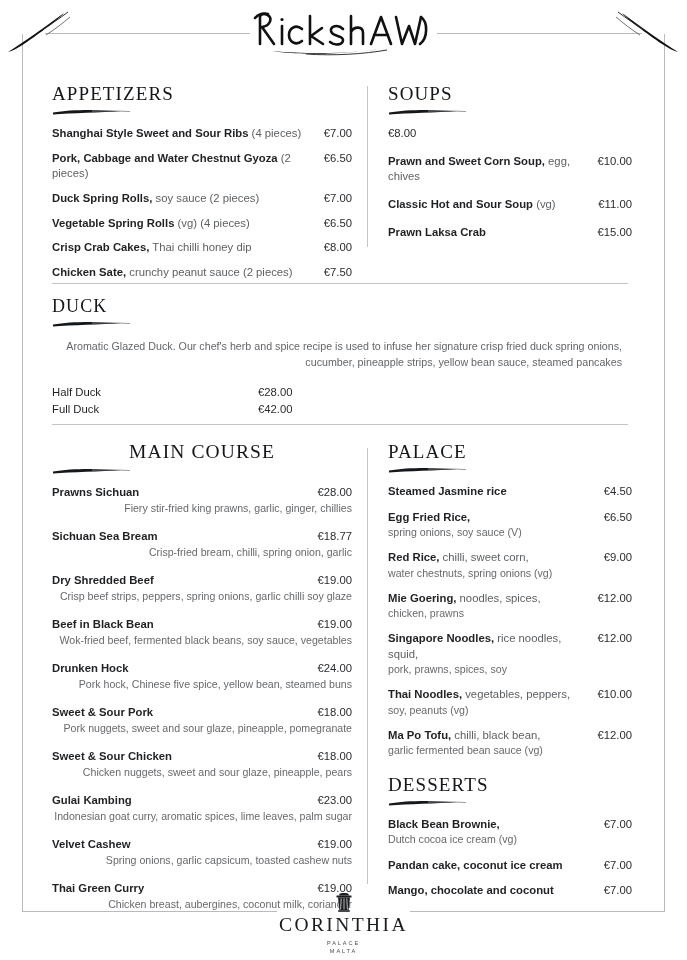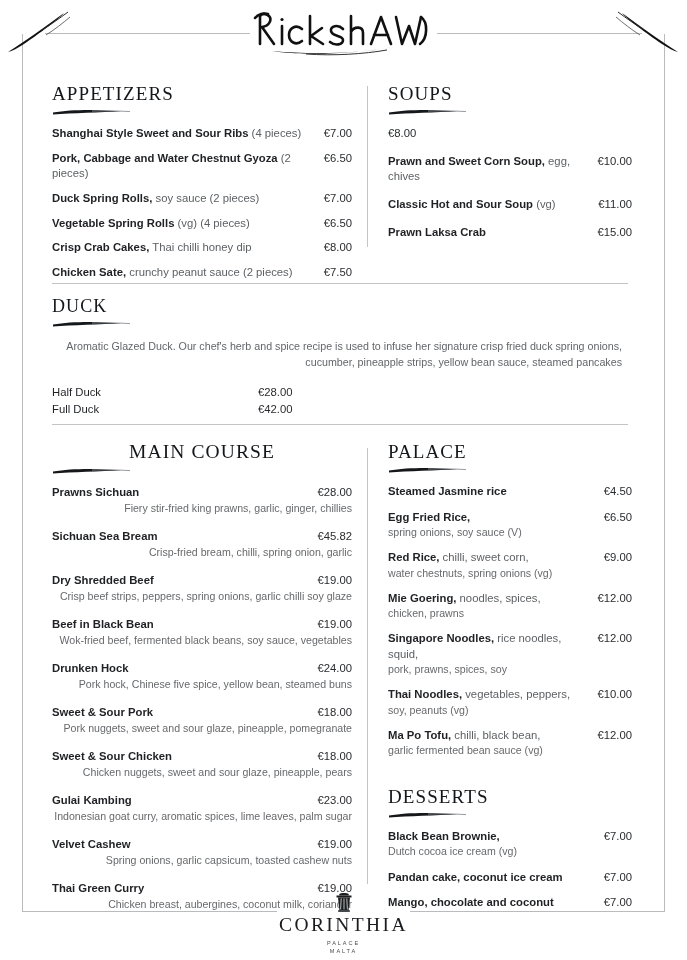--- a/index.html
+++ b/index.html
@@ -142,21 +142,21 @@
 
   .list-sides .entry { margin-bottom: 10.5px; }
   .list-sides .entry:last-child { margin-bottom: 0; }
 
   
   #sec-appetizers { left: 52px; top: 84px;  width: 300px; }
   #sec-soups      { left: 388px; top: 84px; width: 244px; }
   #sec-duck       { left: 52px;  top: 297px; width: 576px; }
   #sec-main       { left: 52px;  top: 442px; width: 300px; }
   #sec-sides      { left: 388px; top: 442px; width: 244px; }
-  #sec-desserts   { left: 388px; top: 775px; width: 244px; margin-top: 12px; }
+  #sec-desserts   { left: 388px; top: 775px; width: 244px; }
 
   #sec-duck .sec-title { font-size: 18px; }
   #sec-main .sec-title { font-size: 19.5px; text-align: center; }
 
   .duck-intro {
     font-size: 10.7px;
     line-height: 1.52;
     color: #63666a;
     margin-top: 9px;
     width: 570px;
@@ -383,21 +383,21 @@
           <div class="entry">
             <div class="row">
               <span class="row-name">Prawns Sichuan</span>
               <span class="row-price pricecol">€28.00</span>
             </div>
             <div class="row-desc">Fiery stir-fried king prawns, garlic, ginger, chillies</div>
           </div>
           <div class="entry">
             <div class="row">
               <span class="row-name">Sichuan Sea Bream</span>
-              <span class="row-price pricecol">€45.82</span>
+              <span class="row-price pricecol">€18.77</span>
             </div>
             <div class="row-desc">Crisp-fried bream, chilli, spring onion, garlic</div>
           </div>
           <div class="entry">
             <div class="row">
               <span class="row-name">Dry Shredded Beef</span>
               <span class="row-price pricecol">€19.00</span>
             </div>
             <div class="row-desc">Crisp beef strips, peppers, spring onions, garlic chilli soy glaze</div>
           </div>

